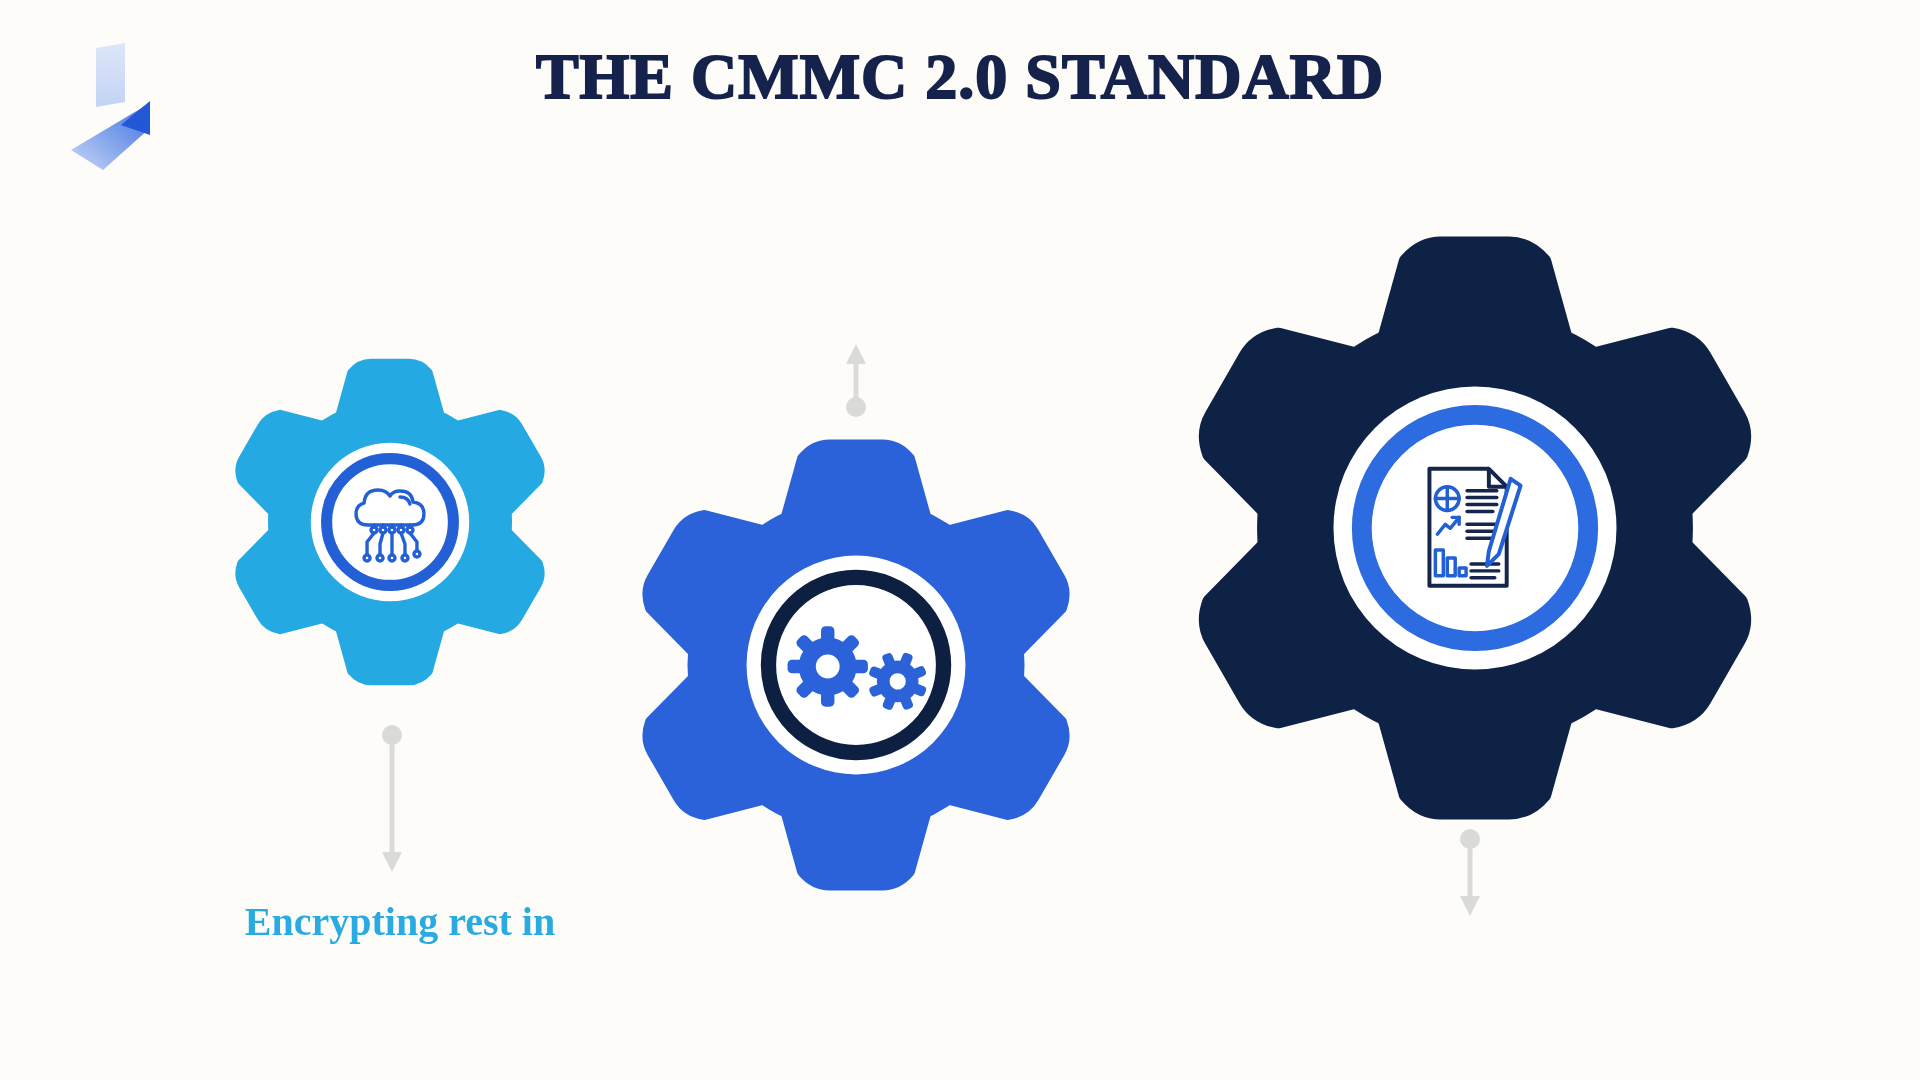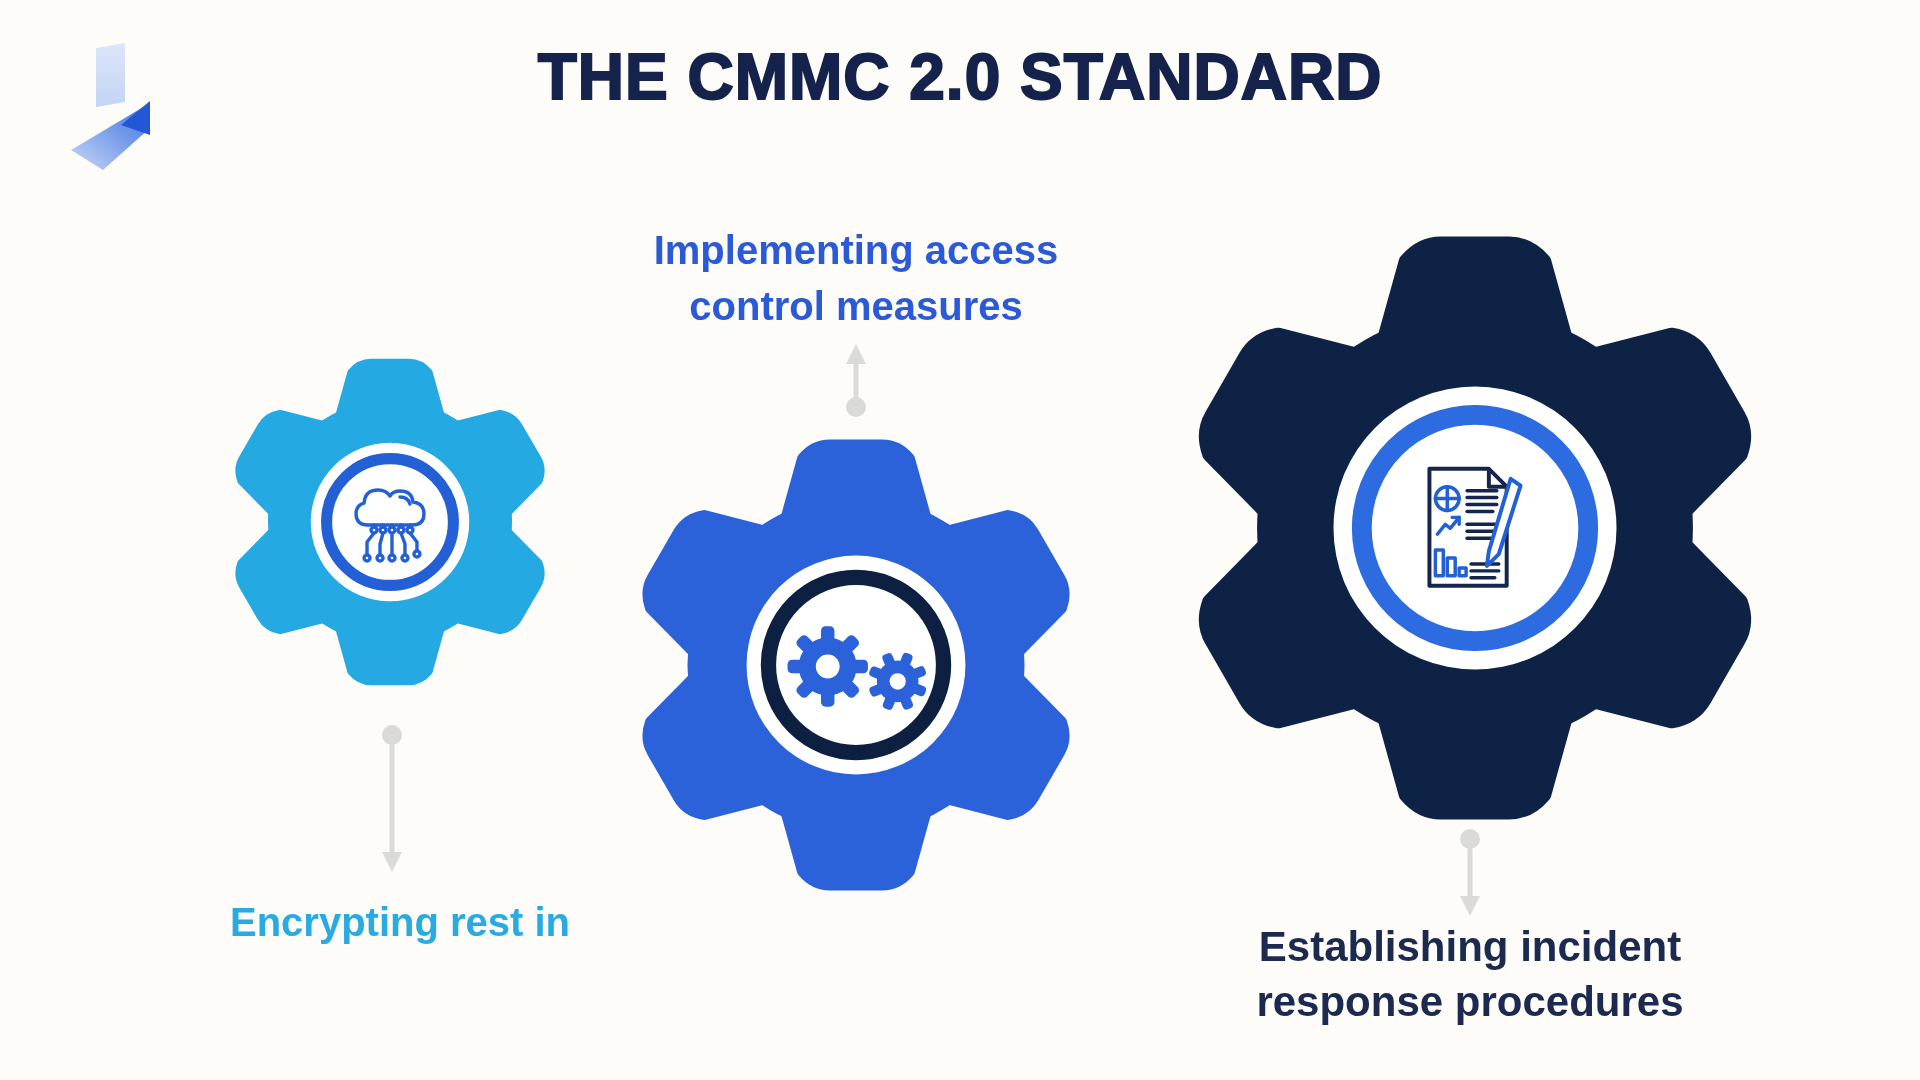--- a/index.html
+++ b/index.html
@@ -1,17 +1,17 @@
 <!DOCTYPE html>
 <html><head>
 <meta charset="utf-8">
 <style>
   html,body{margin:0;padding:0;}
   body{font-family:"Liberation Sans",sans-serif;background:#e8e8e8;}
-  #stage{position:relative;width:1920px;height:1080px;background:#FDFCF8;overflow:hidden;}
+  #stage{position:relative;width:1920px;height:1080px;background:#FDFCF8;overflow:hidden;font-family:Liberation Serif, serif;}
 
   .abs{position:absolute;}
 
   #title{
     left:0;right:0;top:40px;text-align:center;
     font-size:64px;font-weight:700;letter-spacing:1px;
     color:#15224B;-webkit-text-stroke:2px #15224B;
   }
 
   .label{text-align:center;font-weight:700;}
@@ -94,24 +94,20 @@
   <svg id="arrow-1" class="abs" width="26" height="150" viewBox="0 0 26 150" fill="#DADAD8" stroke="#DADAD8">
     <circle cx="13" cy="11" r="10" stroke="none"></circle>
     <line x1="13" y1="18" x2="13" y2="130" stroke-width="5" fill="none"></line>
     <polygon points="3,128 23,128 13,148" stroke="none"></polygon>
   </svg>
 
   <div id="label-1" class="abs label">
     <div>Encrypting rest in</div>
   </div>
 
-  <div id="label-2" class="abs label">
-    <div>Implementing access</div>
-    <div>control measures</div>
-  </div>
 
   <svg id="arrow-2" class="abs" width="26" height="76" viewBox="0 0 26 76" fill="#DADAD8" stroke="#DADAD8">
     <polygon points="3,22 23,22 13,2" stroke="none"></polygon>
     <line x1="13" y1="20" x2="13" y2="62" stroke-width="5" fill="none"></line>
     <circle cx="13" cy="65" r="10" stroke="none"></circle>
   </svg>
 
   <svg id="gear-2" class="abs" viewBox="-106 -106 212 212">
     <g stroke-linejoin="round" stroke-width="6" fill="#2B62D9" stroke="#2B62D9">
       <path d="M -34 -58 L -24 -94 Q -19 -100 -12 -100 L 12 -100 Q 19 -100 24 -94 L 34 -58 Z"></path>
@@ -199,18 +195,14 @@
       <polygon points="96,16 106,23 84,92 72,104 74,89" fill="#FFFFFF" stroke-width="4" stroke-linejoin="round" stroke="#2360D6"></polygon>
     </g>
   </svg>
 
   <svg id="arrow-3" class="abs" width="26" height="90" viewBox="0 0 26 90" fill="#DADAD8" stroke="#DADAD8">
     <circle cx="13" cy="11" r="10" stroke="none"></circle>
     <line x1="13" y1="18" x2="13" y2="70" stroke-width="5" fill="none"></line>
     <polygon points="3,68 23,68 13,88" stroke="none"></polygon>
   </svg>
 
-  <div id="label-3" class="abs label">
-    <div>Establishing incident</div>
-    <div>response procedures</div>
-  </div>
 
 </div>
 
 </body></html>

